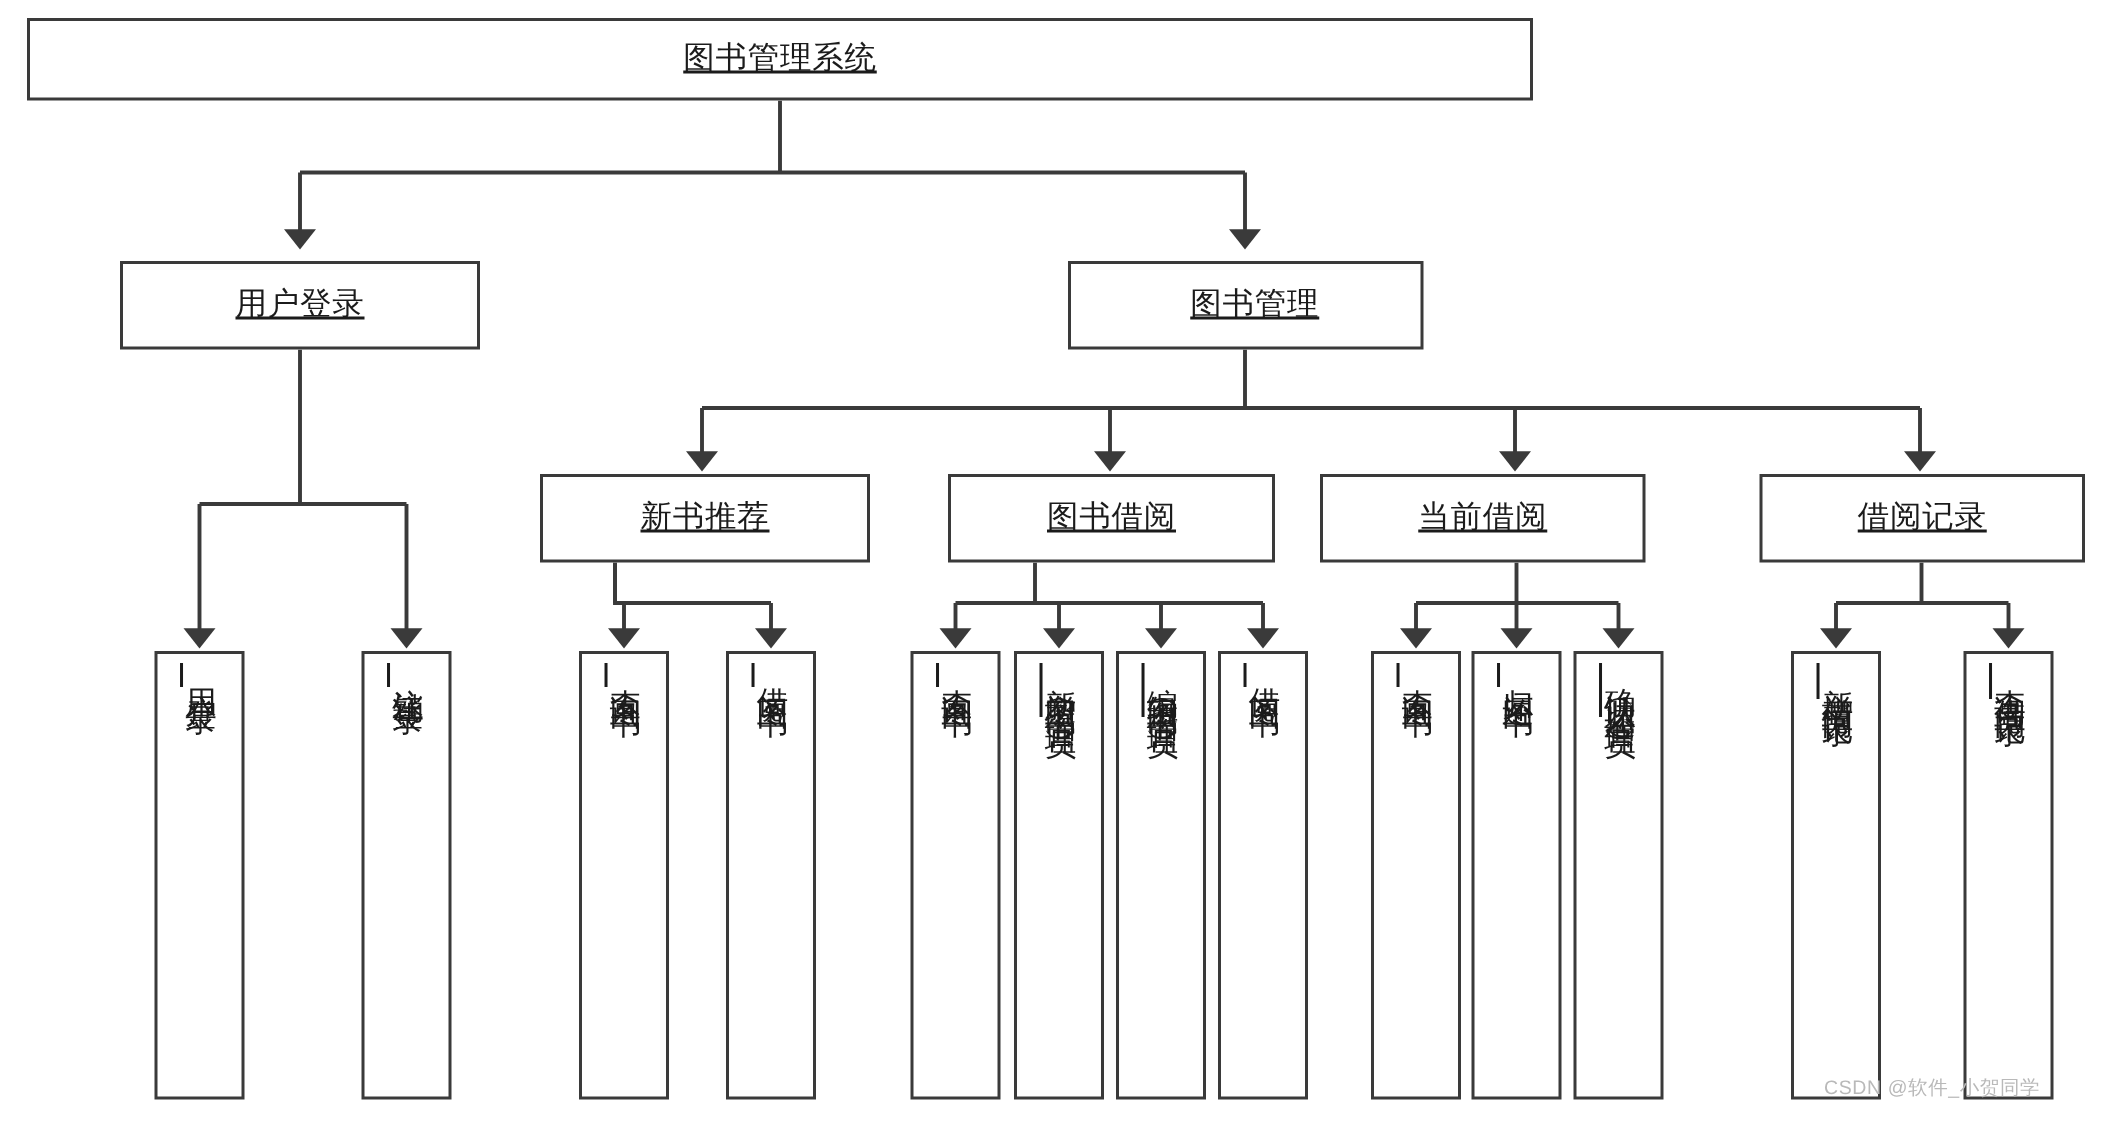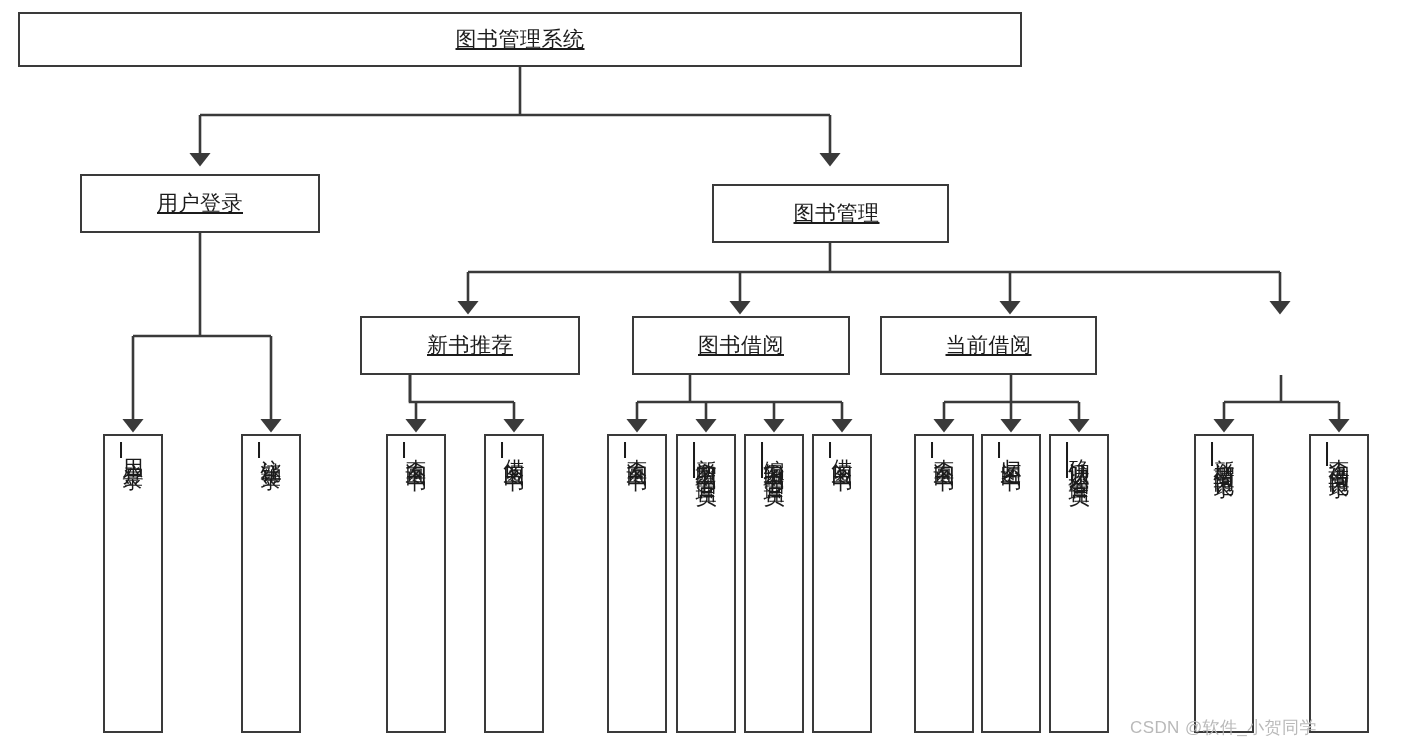--- a/index.html
+++ b/index.html
@@ -52,23 +52,23 @@
   .node.vertical .node-label {
     writing-mode: vertical-rl;
     text-orientation: upright;
     white-space: nowrap;
     font-size: 21px;
     line-height: 1.05;
     letter-spacing: 4px;
   }
   .watermark {
     position: absolute;
-    left: 1130px;
+    left: 1216px;
     top: 716px;
-    font-size: 17px;
+    font-size: 13px;
     color: #b9b9b9;
     letter-spacing: 0.4px;
     z-index: 5;
     white-space: nowrap;
   }
 </style>
 </head>
 <body>
 
 <div id="canvas">
@@ -124,32 +124,35 @@
     </g>
   </svg>
 
   <div class="node" style="left:18px; top:12px; width:1004px; height:55px;">
     <span class="node-label">图书管理系统</span>
   </div>
 
   <div class="node" style="left:80px; top:174px; width:240px; height:59px;">
     <span class="node-label">用户登录</span>
   </div>
-  <div class="node" style="left:712px; top:184px; width:237px; height:59px;padding-left:12px;">
+  <div class="node" style="left:712px; top:174px; width:237px; height:59px;padding-left:12px;">
     <span class="node-label">图书管理</span>
   </div>
 
   <div class="node" style="left:632px; top:316px; width:218px; height:59px;">
     <span class="node-label">图书借阅</span>
   </div>
   <div class="node" style="left:360px; top:316px; width:220px; height:59px;">
     <span class="node-label">新书推荐</span>
   </div>
   <div class="node" style="left:880px; top:316px; width:217px; height:59px;">
     <span class="node-label">当前借阅</span>
+  </div>
+  <div class="node" style="left:1173px; top:316px; width:217px; height:59px;">
+    <span class="node-label">借阅记录</span>
   </div>
 
   <div class="node vertical" style="left:103px; top:434px; width:60px; height:299px;">
     <span class="node-label">用户登录</span>
   </div>
   <div class="node vertical" style="left:241px; top:434px; width:60px; height:299px;">
     <span class="node-label">注销登录</span>
   </div>
 
   <div class="node vertical" style="left:386px; top:434px; width:60px; height:299px;">

